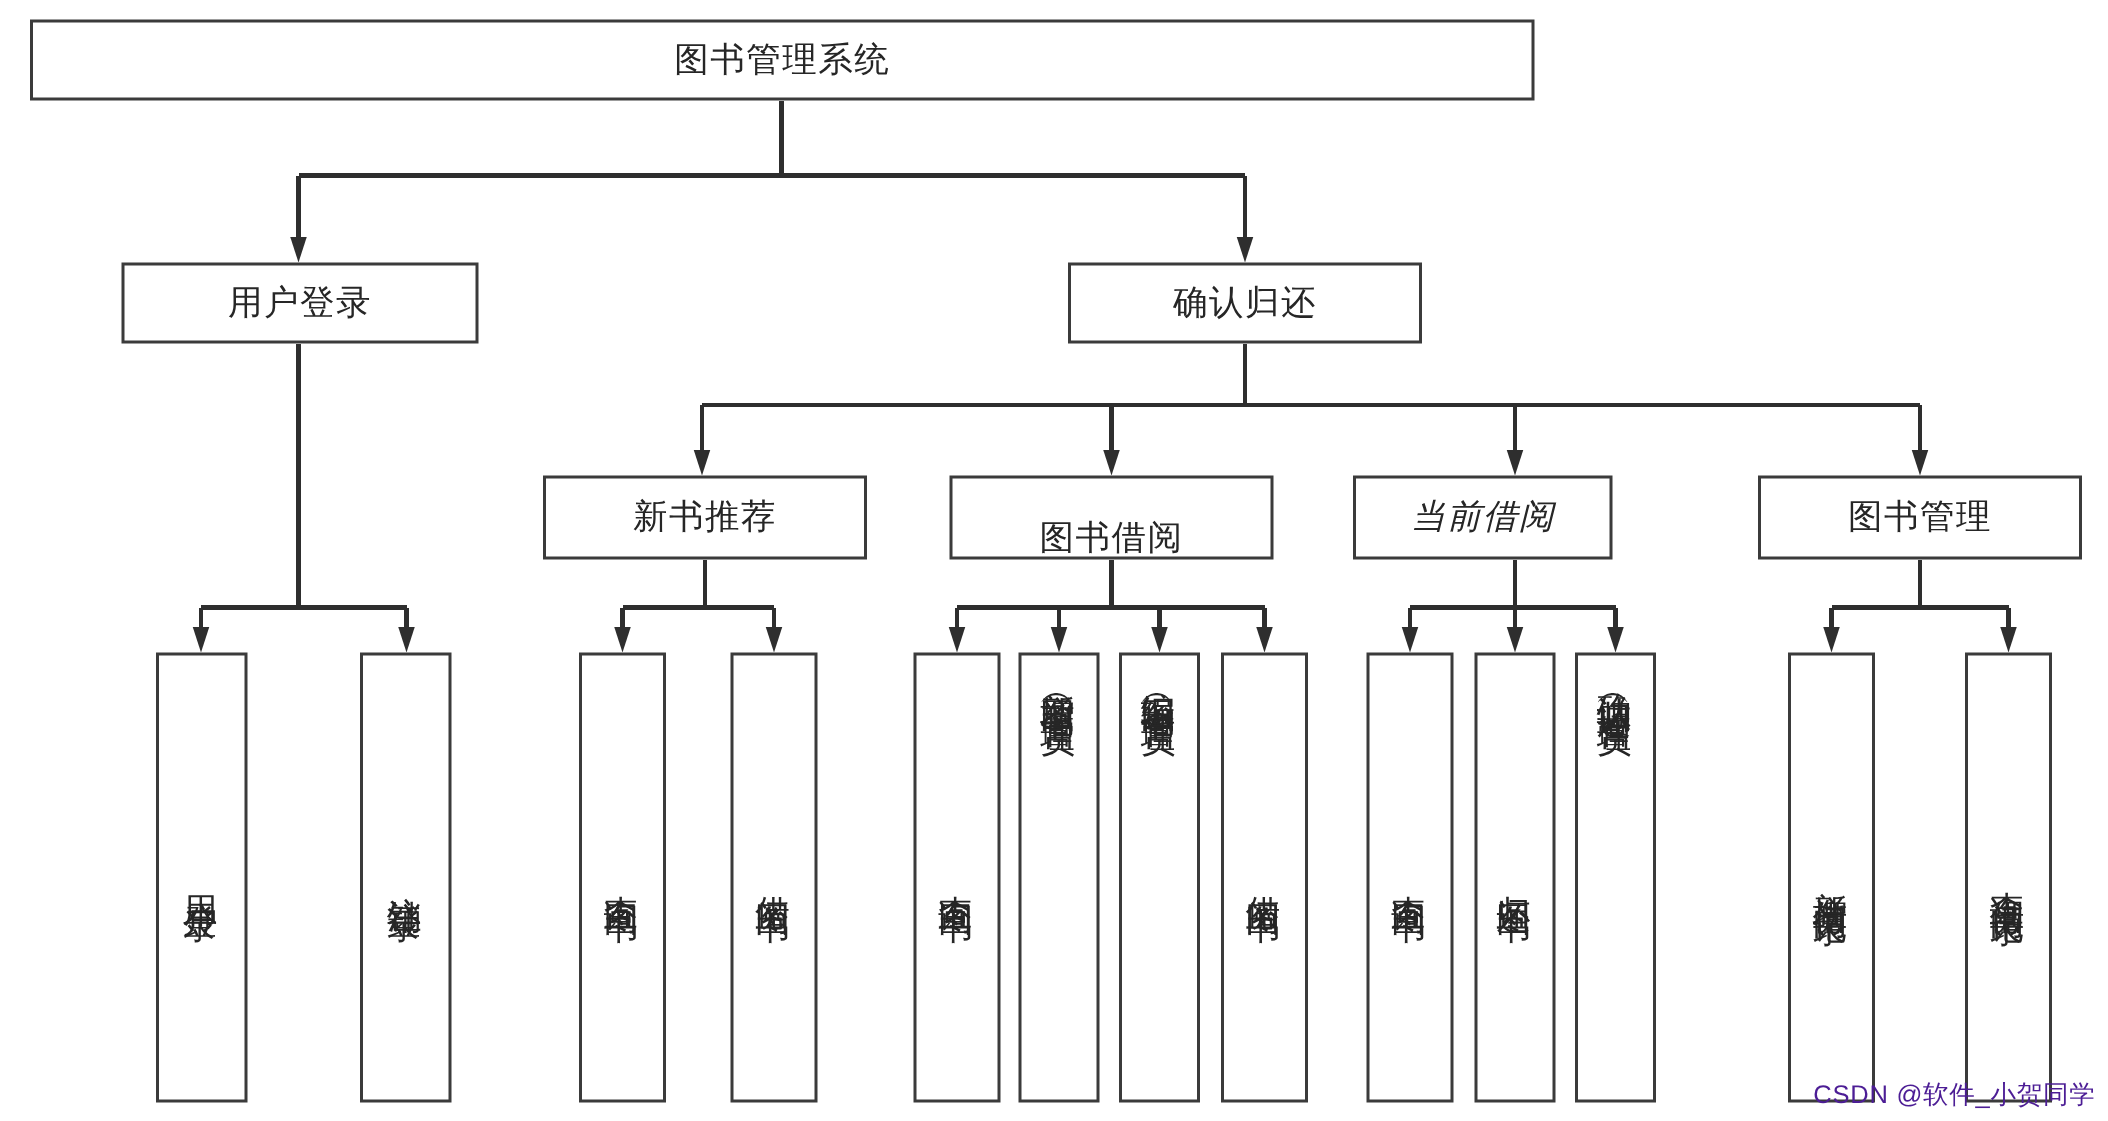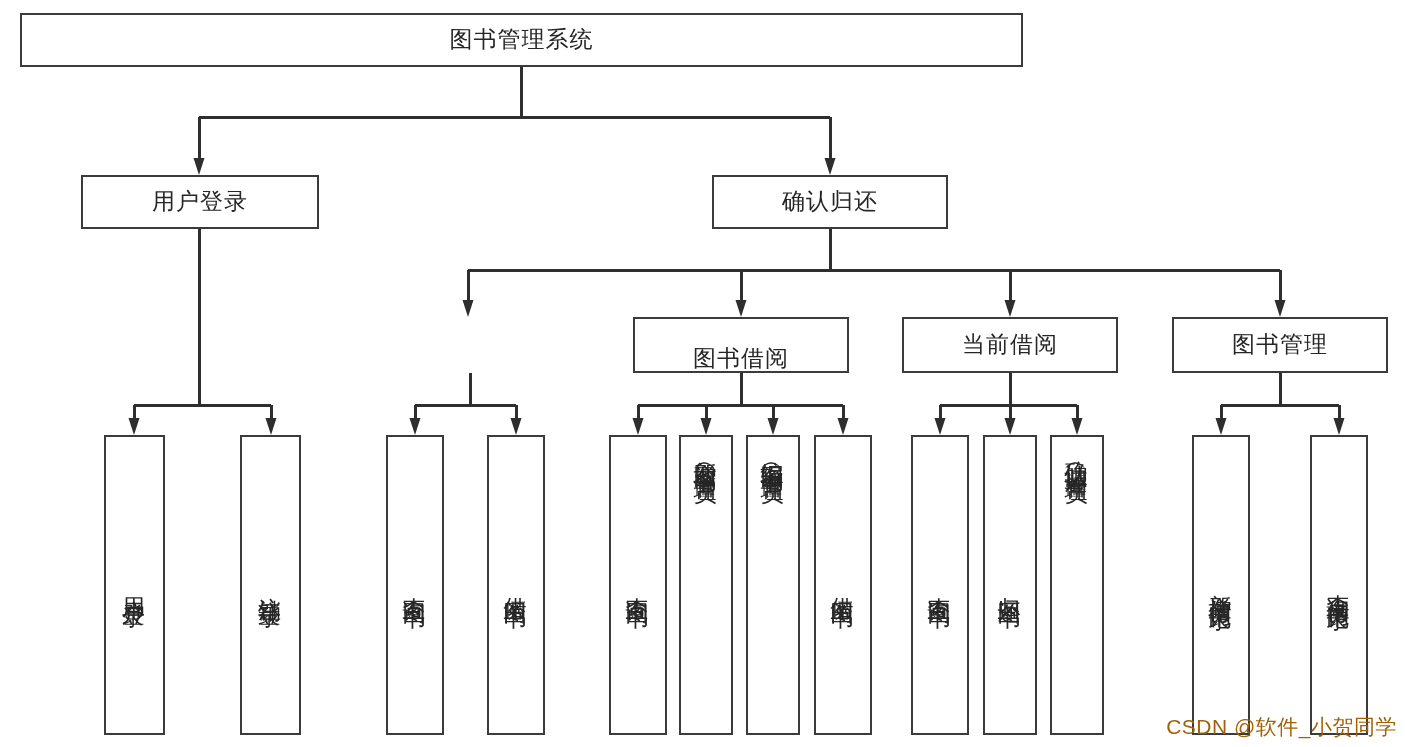--- a/index.html
+++ b/index.html
@@ -53,22 +53,22 @@
     justify-content: flex-start;
   }
   .node-label {
     display: block;
     white-space: nowrap;
   }
   #watermark {
     position: absolute;
     right: 8px;
     bottom: 6px;
-    font-size: 21px;
-    color: #a16207;
+    font-size: 17px;
+    color: #4c1d95;
     letter-spacing: 0.5px;
     white-space: nowrap;
     pointer-events: none;
   }
 </style>
 </head>
 <body>
 
 <div id="diagram-root">
 
@@ -135,24 +135,27 @@
     <span class="node-label">图书管理系统</span>
   </div>
 
   <div class="node-box horizontal" id="node-l2-0" style="left: 81px; top: 175px; width: 238px; height: 54px;">
     <span class="node-label">用户登录</span>
   </div>
   <div class="node-box horizontal" id="node-l2-1" style="left: 712px; top: 175px; width: 236px; height: 54px;">
     <span class="node-label">确认归还</span>
   </div>
 
+  <div class="node-box horizontal" id="node-l3-0" style="left: 362px; top: 317px; width: 216px; height: 56px;">
+    <span class="node-label">新书推荐</span>
+  </div>
   <div class="node-box horizontal" id="node-l3-1" style="left: 633px; top: 317px; width: 216px; height: 56px; align-items: flex-end;">
     <span class="node-label">图书借阅</span>
   </div>
-  <div class="node-box horizontal" id="node-l3-2" style="left: 902px; top: 317px; width: 216px; height: 56px;">
+  <div class="node-box horizontal" id="node-l3-2" style="left: 902px; top: 317px; width: 173px; height: 56px; font-style: italic;">
     <span class="node-label">当前借阅</span>
   </div>
   <div class="node-box horizontal" id="node-l3-3" style="left: 1172px; top: 317px; width: 216px; height: 56px;">
     <span class="node-label">图书管理</span>
   </div>
 
   <div class="node-box vertical" id="leaf-0" style="left: 104px; top: 435px; width: 61px; height: 300px;">
     <span class="node-label">用户登录</span>
   </div>
   <div class="node-box vertical" id="leaf-1" style="left: 240px; top: 435px; width: 61px; height: 300px;">

